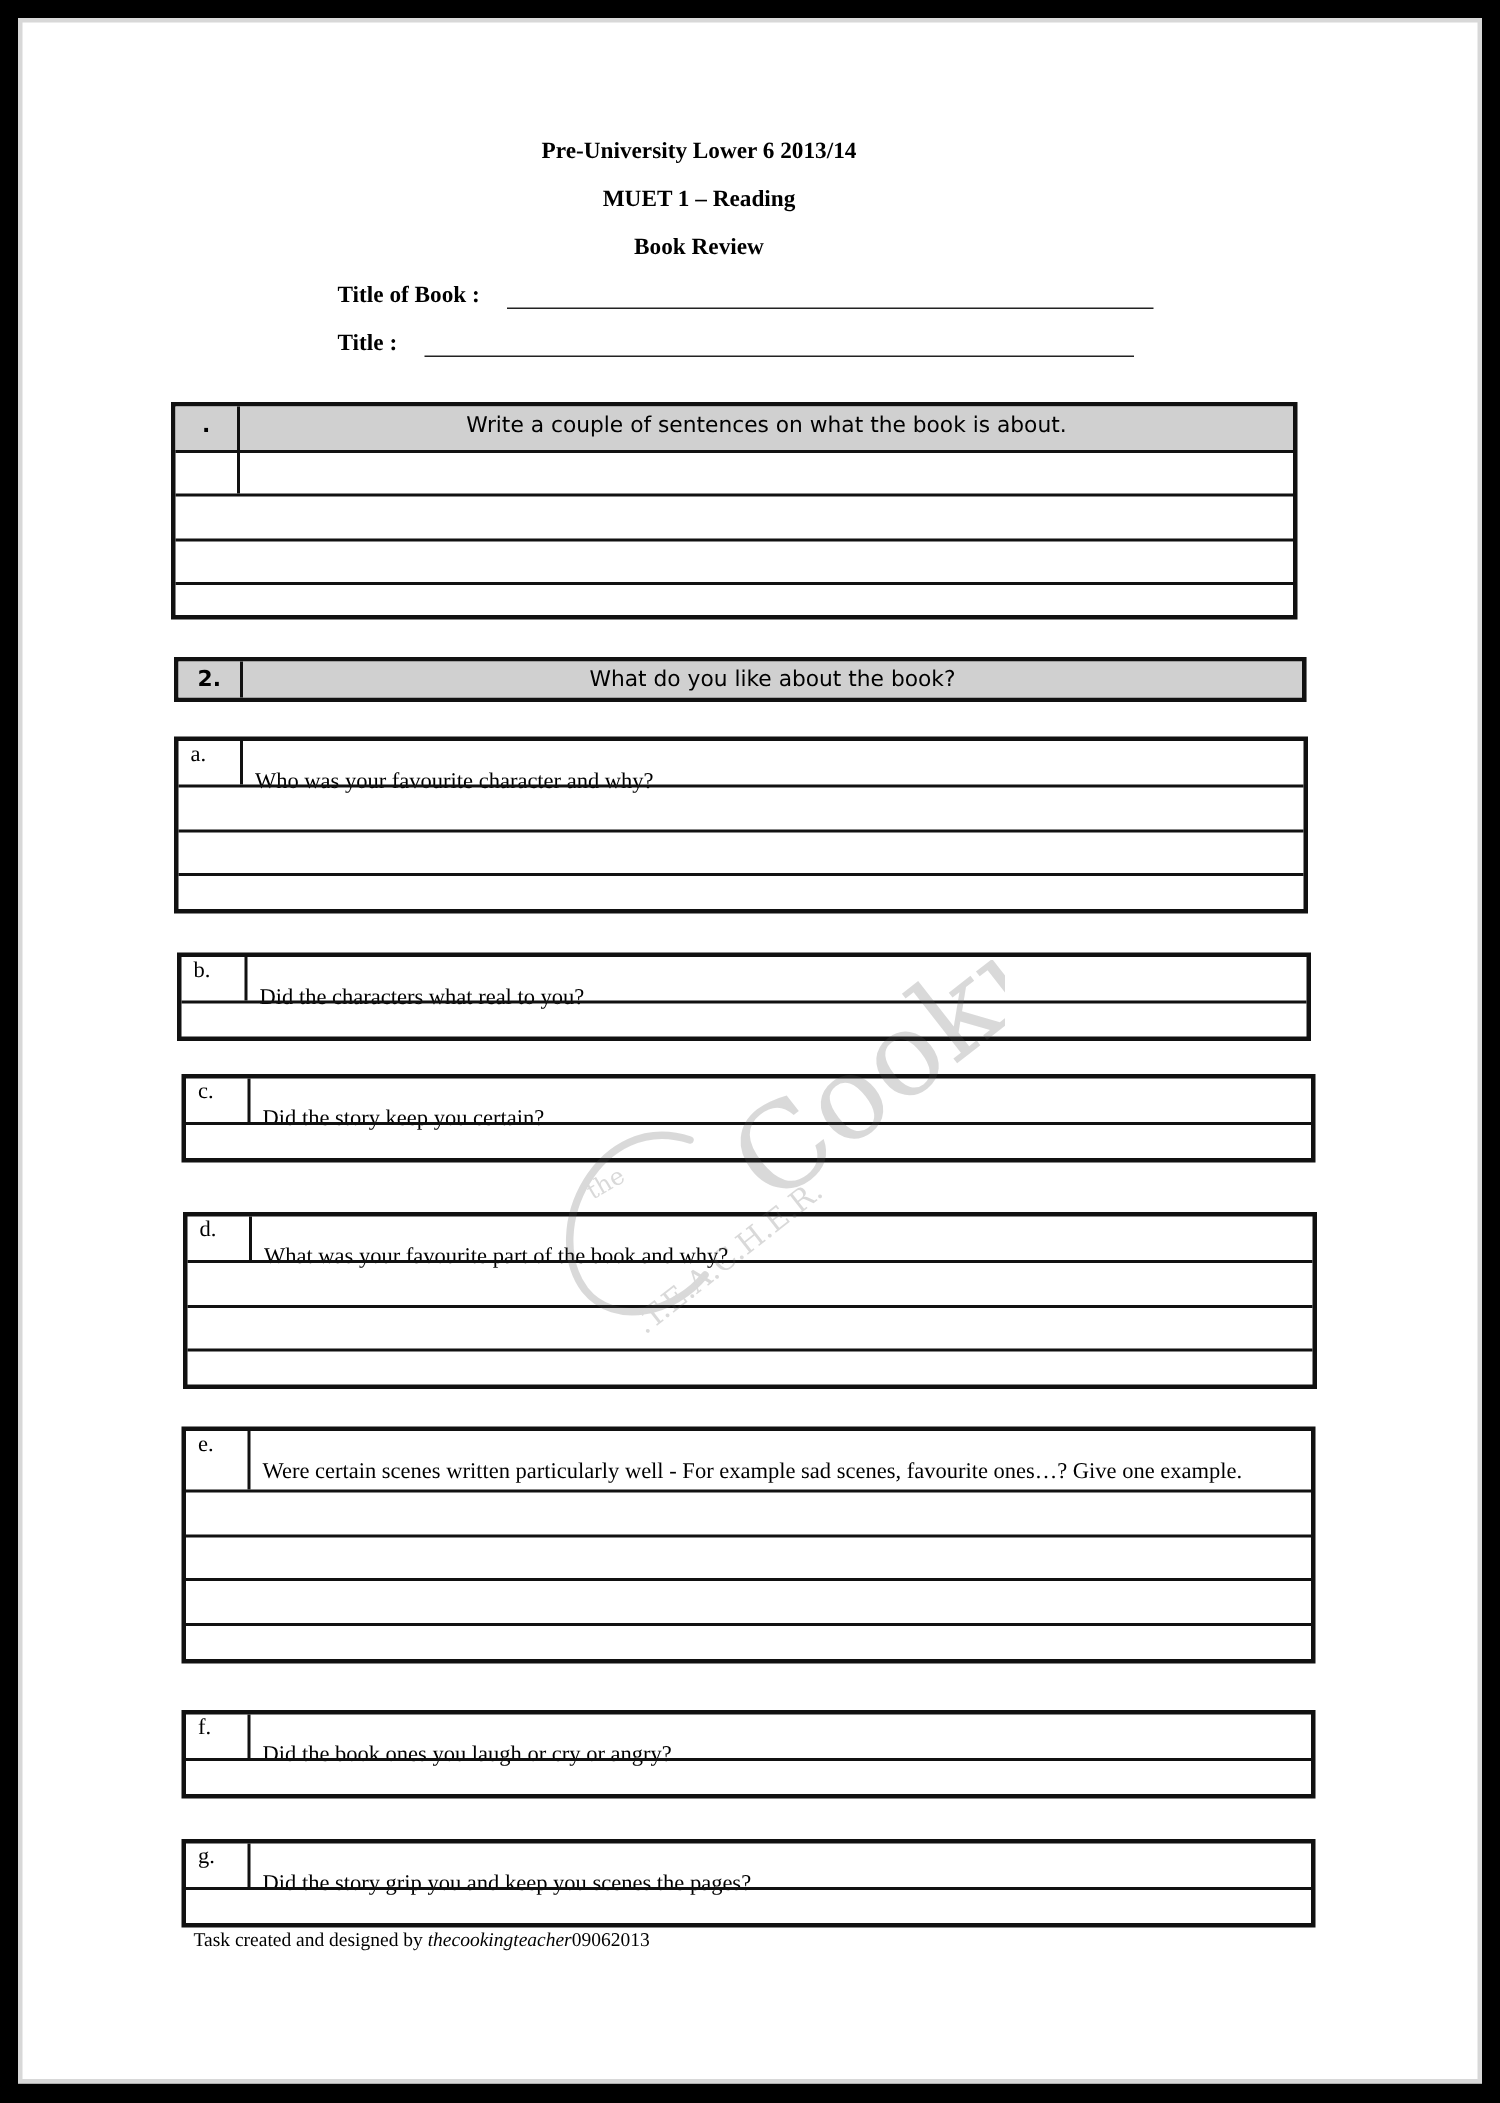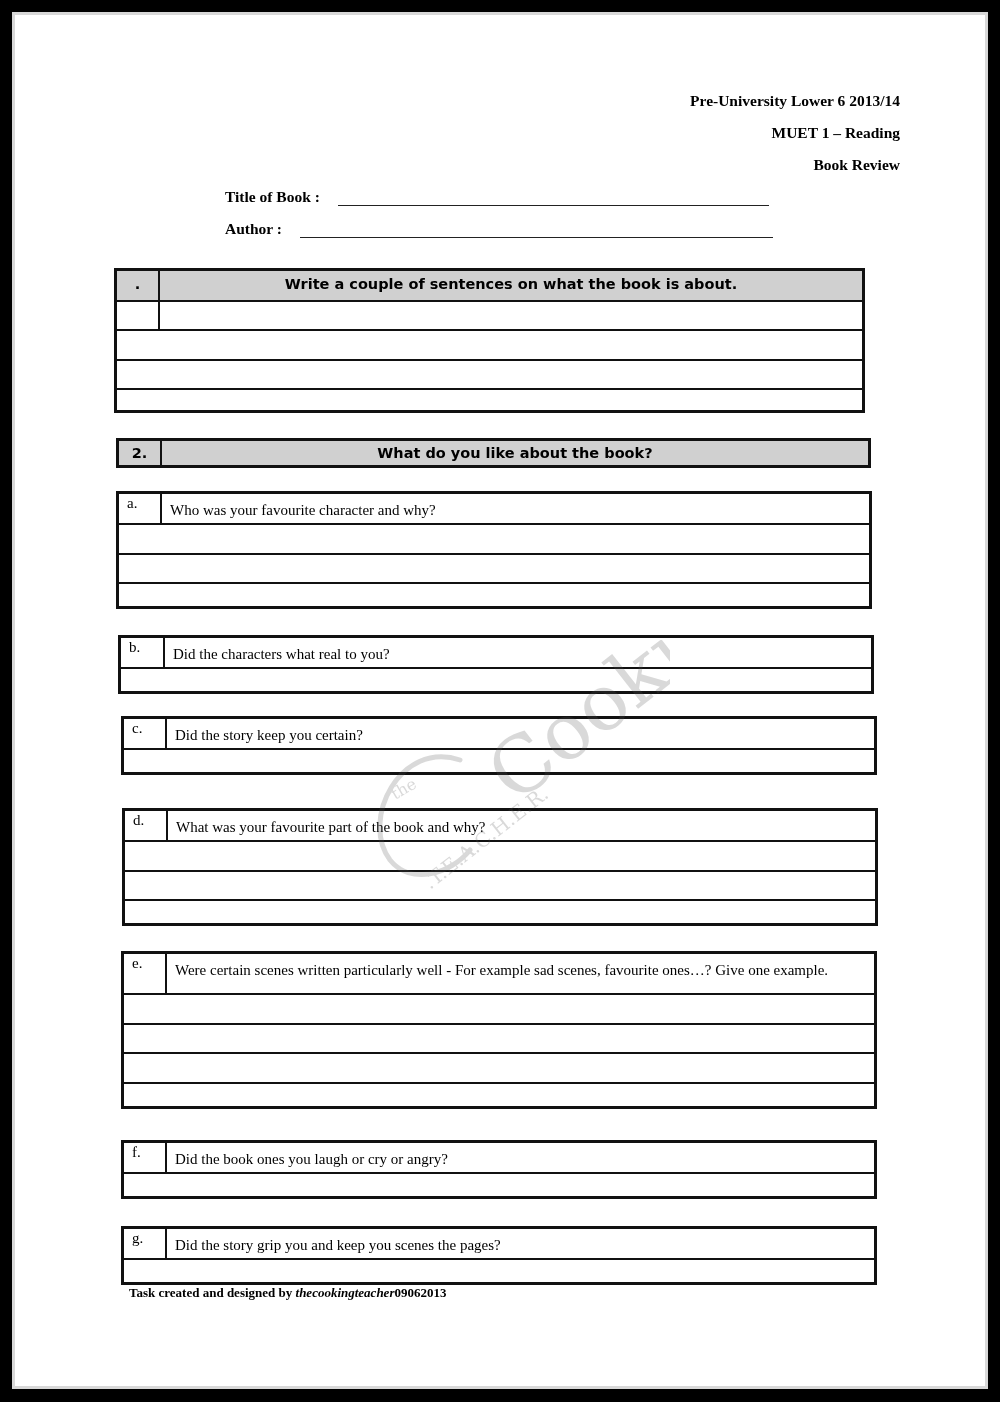--- a/index.html
+++ b/index.html
@@ -4,54 +4,54 @@
 <style>
   html, body { margin: 0; padding: 0; }
   body {
     width: 1000px; height: 1402px; background: #000; position: relative; overflow: hidden;
     font-family: "Liberation Serif", serif; color: #000;
   }
   .page {
     position: absolute; left: 12px; top: 12px; width: 976px; height: 1377px;
     background: #fff; border: 3px solid #d8d8d8; box-sizing: border-box;
   }
-  .hdr { position: absolute; left: 0; width: 900px; text-align: right; font-weight: bold; font-size: 15.5px; }
+  .hdr { position: absolute; left: 0; width: 900px; text-align: center; font-weight: bold; font-size: 15.5px; padding-left: 16px; }
   .field { position: absolute; font-weight: bold; font-size: 15.5px; display: flex; align-items: flex-end; gap: 14px; }
   .field .line { border-bottom: 1px solid #222; height: 14px; margin-left: 4px; }
   .tbl { position: absolute; border: 3px solid #111; box-sizing: border-box; background: #fff; }
   .row { position: relative; border-top: 2px solid #111; box-sizing: border-box; }
   .row:first-child { border-top: none; }
   .hrow { display: flex; }
   .hrow.gray { background: #d0d0d0; }
   .num { border-right: 2px solid #111; box-sizing: border-box; flex: 0 0 auto; }
   .sans { font-family: "DejaVu Sans", sans-serif; font-size: 14.5px; }
   .serif { font-family: "Liberation Serif", serif; font-size: 15px; }
   .num.sans { text-align: center; line-height: 26px; font-weight: bold; }
-  .qtext.sans { flex: 1; text-align: center; line-height: 26px; font-weight: 700; }
+  .qtext.sans { flex: 1; text-align: center; line-height: 26px; font-weight: 400; }
   .num.serif { padding-left: 8px; padding-top: 1px; }
-  .qtext.serif { flex: 1; padding-left: 8px; padding-top: 7px; line-height: 18px; padding-right: 30px; }
-  .footer { position: absolute; left: 129px; top: 1285px; font-size: 13px; font-family: "Liberation Serif", serif; font-weight: bold; }
+  .qtext.serif { flex: 1; padding-left: 8px; padding-top: 18px; line-height: 18px; padding-right: 30px; }
+  .footer { position: absolute; left: 129px; top: 1285px; font-size: 13px; font-family: "Liberation Serif", serif; }
   .footer i { font-style: italic; }
   .watermark { position: absolute; left: 340px; top: 640px; width: 330px; height: 260px; pointer-events: none; opacity: 0.22; }
 </style>
 </head>
 <body>
 
 <div class="page"></div>
 
 <div class="hdr" style="top:92px">Pre-University Lower 6 2013/14</div>
 <div class="hdr" style="top:124px">MUET 1 – Reading</div>
 <div class="hdr" style="top:156px">Book Review</div>
 
 <div class="field" style="left:225px; top:188px;">
   <span>Title of Book :</span>
   <span class="line" style="width:431px"></span>
 </div>
 <div class="field" style="left:225px; top:220px;">
-  <span>Author :</span>
+  <span>Title :</span>
   <span class="line" style="width:473px"></span>
 </div>
 
 <div class="tbl" style="left:114px; top:268px; width:751px; height:145px;">
   <div class="row hrow gray" style="height:29px">
     <div class="num sans" style="width:43px">.</div>
     <div class="qtext sans">Write a couple of sentences on what the book is about.</div>
   </div>
   <div class="row hrow" style="height:29px">
     <div class="num" style="width:43px"></div>

